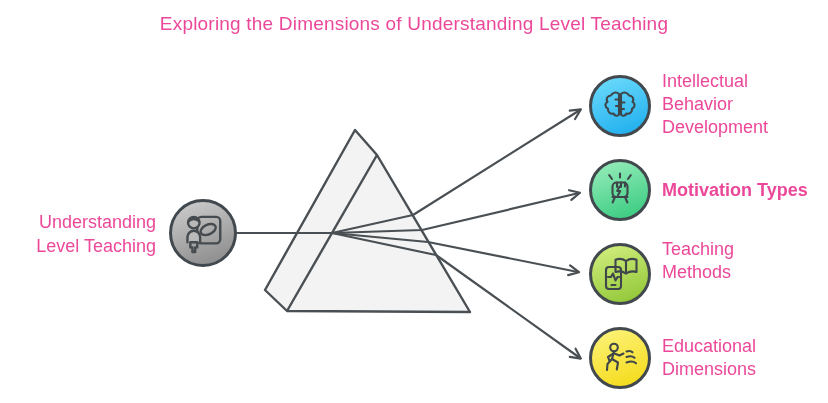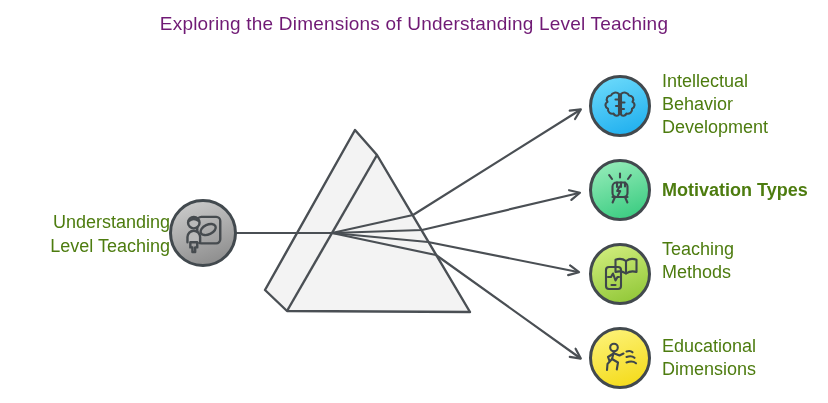--- a/index.html
+++ b/index.html
@@ -2,41 +2,41 @@
 <html><head>
 <meta charset="utf-8">
 <style>
   html,body{margin:0;padding:0;}
   body{
     width:828px;height:403px;position:relative;background:#ffffff;
     font-family:"Liberation Sans", sans-serif;overflow:hidden;
   }
   .title{
     position:absolute;top:13px;left:0;width:828px;text-align:center;
-    font-size:19px;color:#701a75;letter-spacing:.2px;
+    font-size:19px;color:#ec4899;letter-spacing:.2px;
   }
   .lines-svg{position:absolute;left:0;top:0;}
   .node-circle{
     position:absolute;border-radius:50%;border:3px solid #42494e;
     display:flex;align-items:center;justify-content:center;box-sizing:border-box;
   }
   .src-circle{
     left:169px;top:199px;width:68px;height:68px;
     background:linear-gradient(160deg,#c9c9c9 8%,#8d8d8d 92%);
   }
   .out-circle{width:62px;height:62px;left:589px;}
   .out-0{top:75px;background:linear-gradient(160deg,#67d7fa 10%,#23b1ef 90%);}
   .out-1{top:159px;background:linear-gradient(160deg,#90eab6 10%,#3ecd83 90%);}
   .out-2{top:243px;background:linear-gradient(160deg,#cdeb79 10%,#94c93b 90%);}
   .out-3{top:327px;background:linear-gradient(160deg,#fcf173 10%,#f5dc1e 90%);}
   .label{
-    position:absolute;color:#4d7c0f;font-size:18px;line-height:23px;
+    position:absolute;color:#ec4899;font-size:18px;line-height:23px;
     white-space:pre-line;
   }
-  .src-label{left:24px;top:210px;width:146px;text-align:right;line-height:24px;}
+  .src-label{left:10px;top:210px;width:146px;text-align:right;line-height:24px;}
   .out-label{left:662px;width:166px;text-align:left;}
   .out-label-0{top:70px;}
   .out-label-1{top:179px;font-weight:bold;}
   .out-label-2{top:238px;}
   .out-label-3{top:335px;}
   .icon-svg{display:block;}
 </style>
 </head>
 <body>
 

